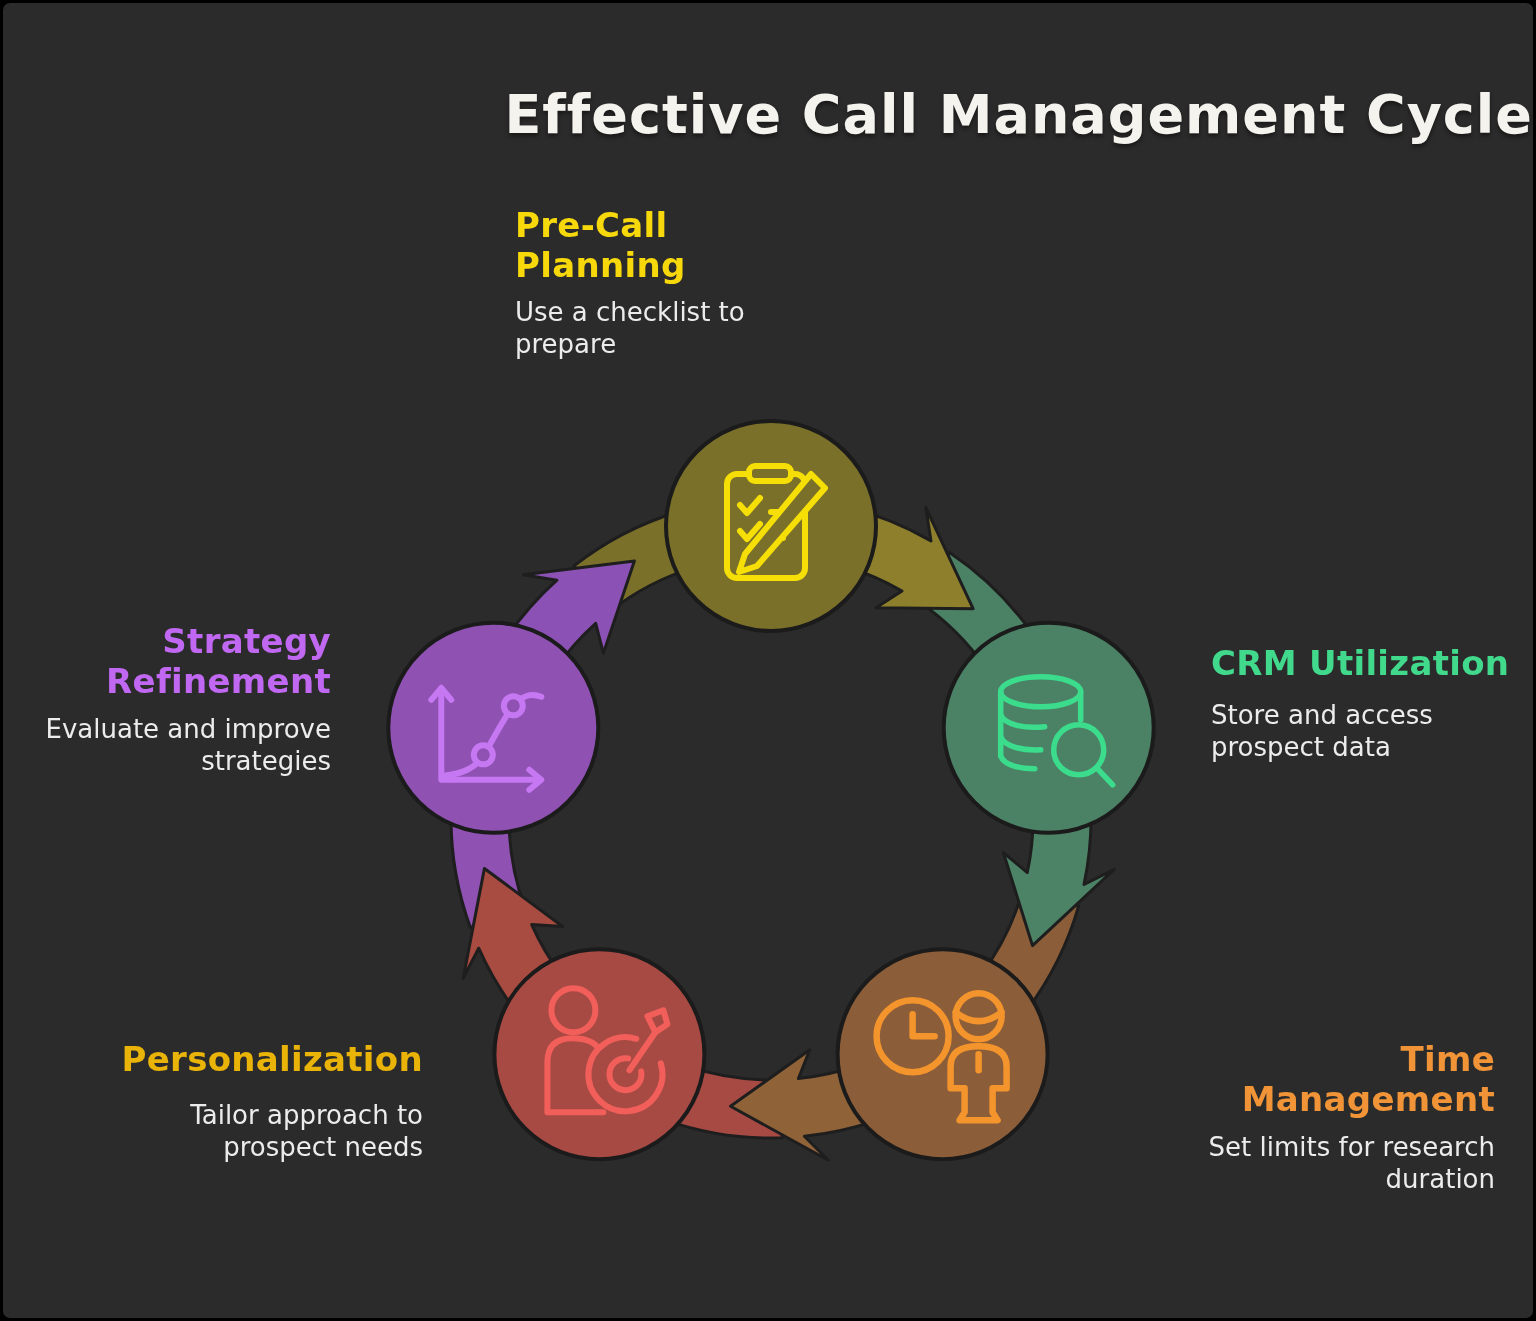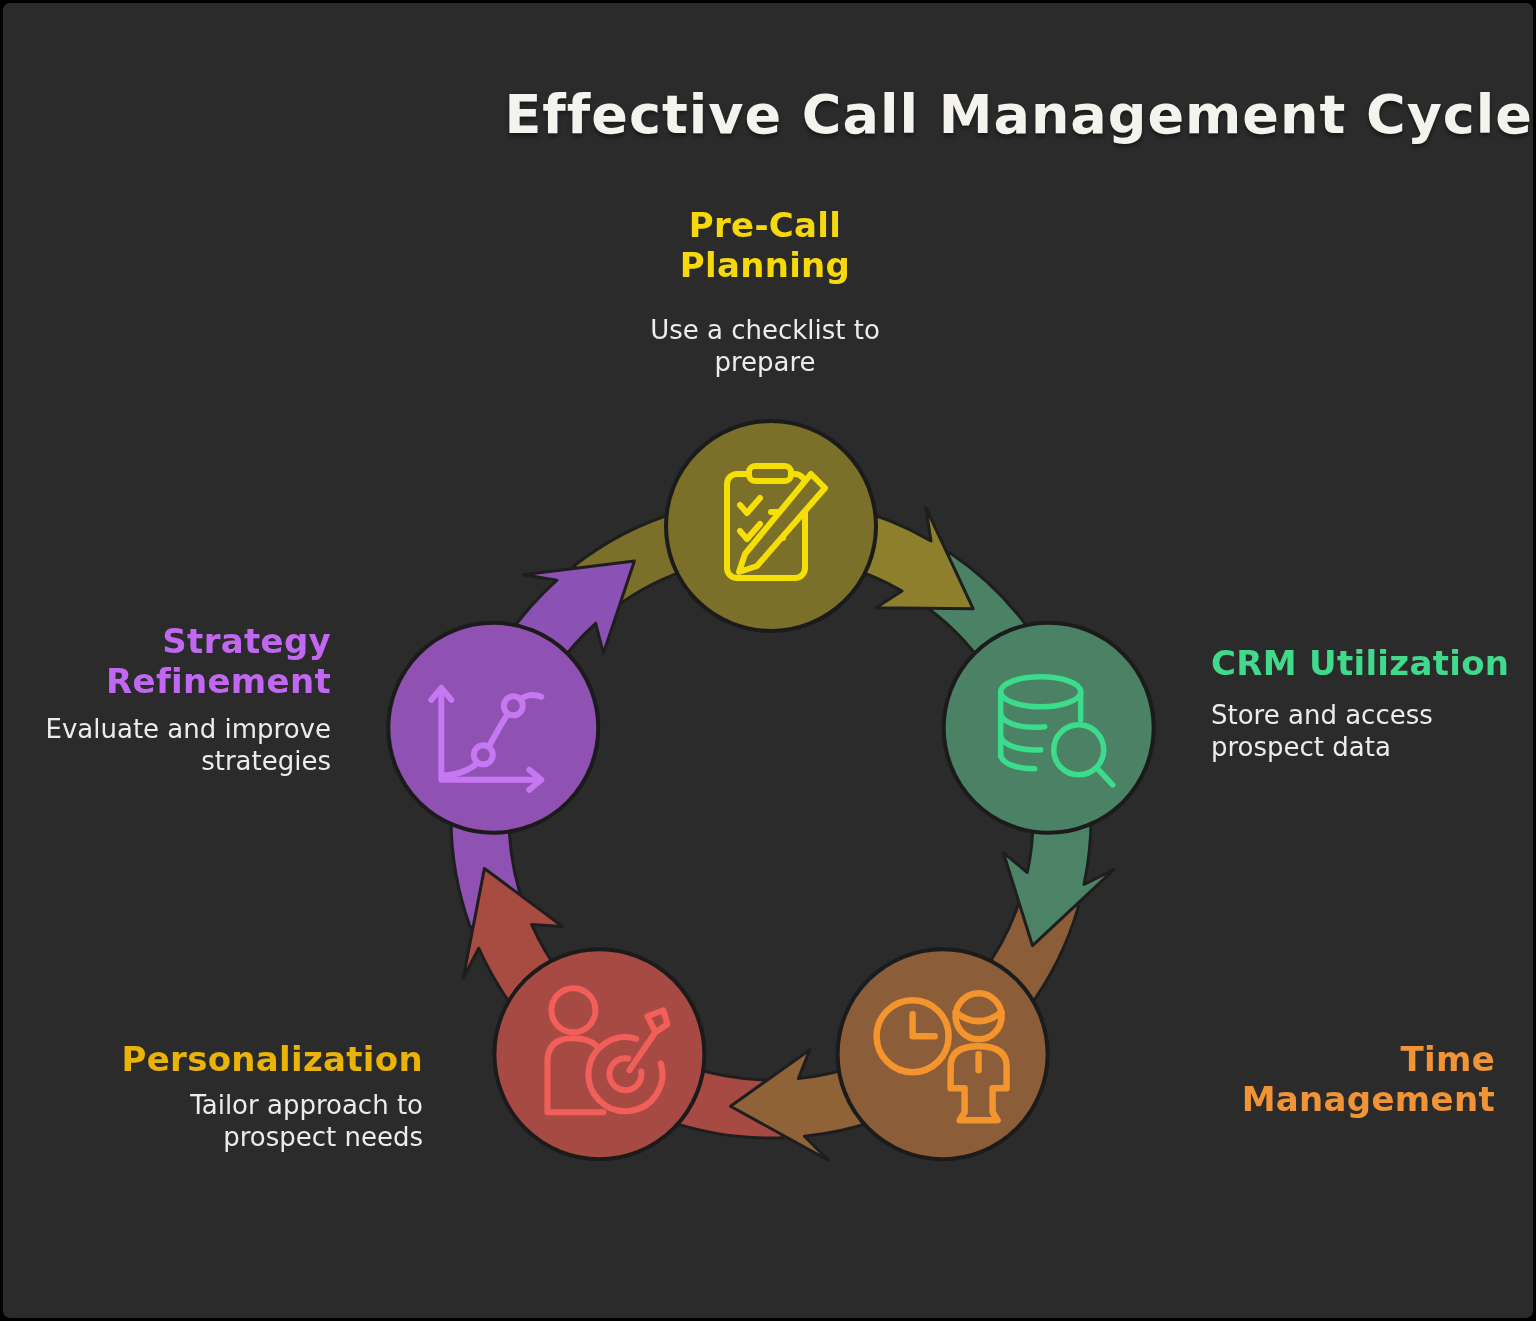--- a/index.html
+++ b/index.html
@@ -19,28 +19,28 @@
   .diagram-svg { position:absolute; left:0; top:0; }
   .node-label { position:absolute; }
   .node-title {
     font-weight:bold; font-size:34px; line-height:1.18;
     white-space:pre-line; letter-spacing:0.3px;
   }
   .node-desc {
     font-size:26px; line-height:1.24; color:#ECECEC;
     white-space:pre-line; margin-top:13px;
   }
-  #label-pre-call        { left:512px;  top:202px;  width:500px; text-align:center; }
-  #label-pre-call .node-desc { margin-top:29px; }
+  #label-pre-call        { left:512px;  top:202px;  width:500px; text-align:left; }
+  #label-pre-call .node-desc { margin-top:11px; }
   #label-crm             { left:1208px; top:640px;  width:330px; text-align:left; }
   #label-crm .node-desc  { margin-top:16px; }
   #label-time            { left:1112px; top:1036px; width:380px; text-align:right; }
   #label-time .node-desc { margin-top:12px; }
   #label-personalization { right:1110px; top:1036px; width:420px; text-align:right; }
-  #label-personalization .node-desc { margin-top:10px; }
+  #label-personalization .node-desc { margin-top:20px; }
   #label-strategy        { right:1202px; top:618px;  width:420px; text-align:right; }
   #label-strategy .node-desc { margin-top:12px; }
 </style>
 </head>
 <body>
 
 <div class="canvas">
 
   <h1 class="page-title">Effective Call Management Cycle</h1>
 
@@ -130,20 +130,22 @@
 prepare</div>
   </div>
   <div class="node-label" id="label-crm">
     <div class="node-title" style="color: rgb(65, 217, 140);">CRM Utilization</div>
     <div class="node-desc">Store and access
 prospect data</div>
   </div>
   <div class="node-label" id="label-time">
     <div class="node-title" style="color: rgb(240, 148, 55);">Time
 Management</div>
+    <div class="node-desc">Set limits for research
+duration</div>
   </div>
   <div class="node-label" id="label-personalization">
     <div class="node-title" style="color: #eab308;">Personalization</div>
     <div class="node-desc">Tailor approach to
 prospect needs</div>
   </div>
   <div class="node-label" id="label-strategy">
     <div class="node-title" style="color: rgb(193, 104, 242);">Strategy
 Refinement</div>
     <div class="node-desc">Evaluate and improve

